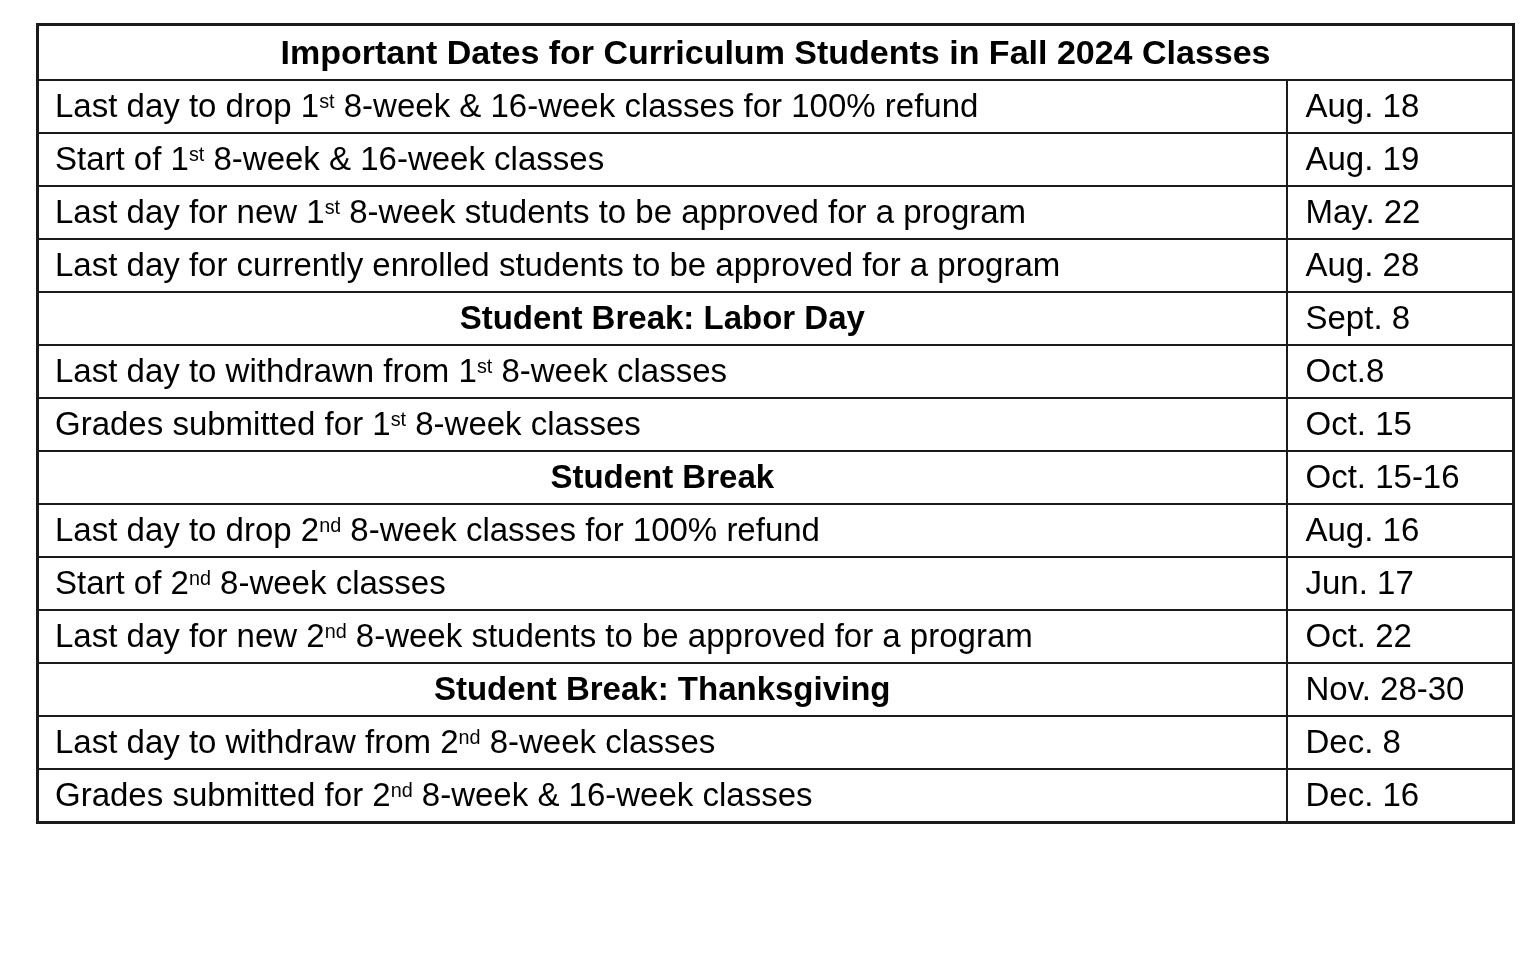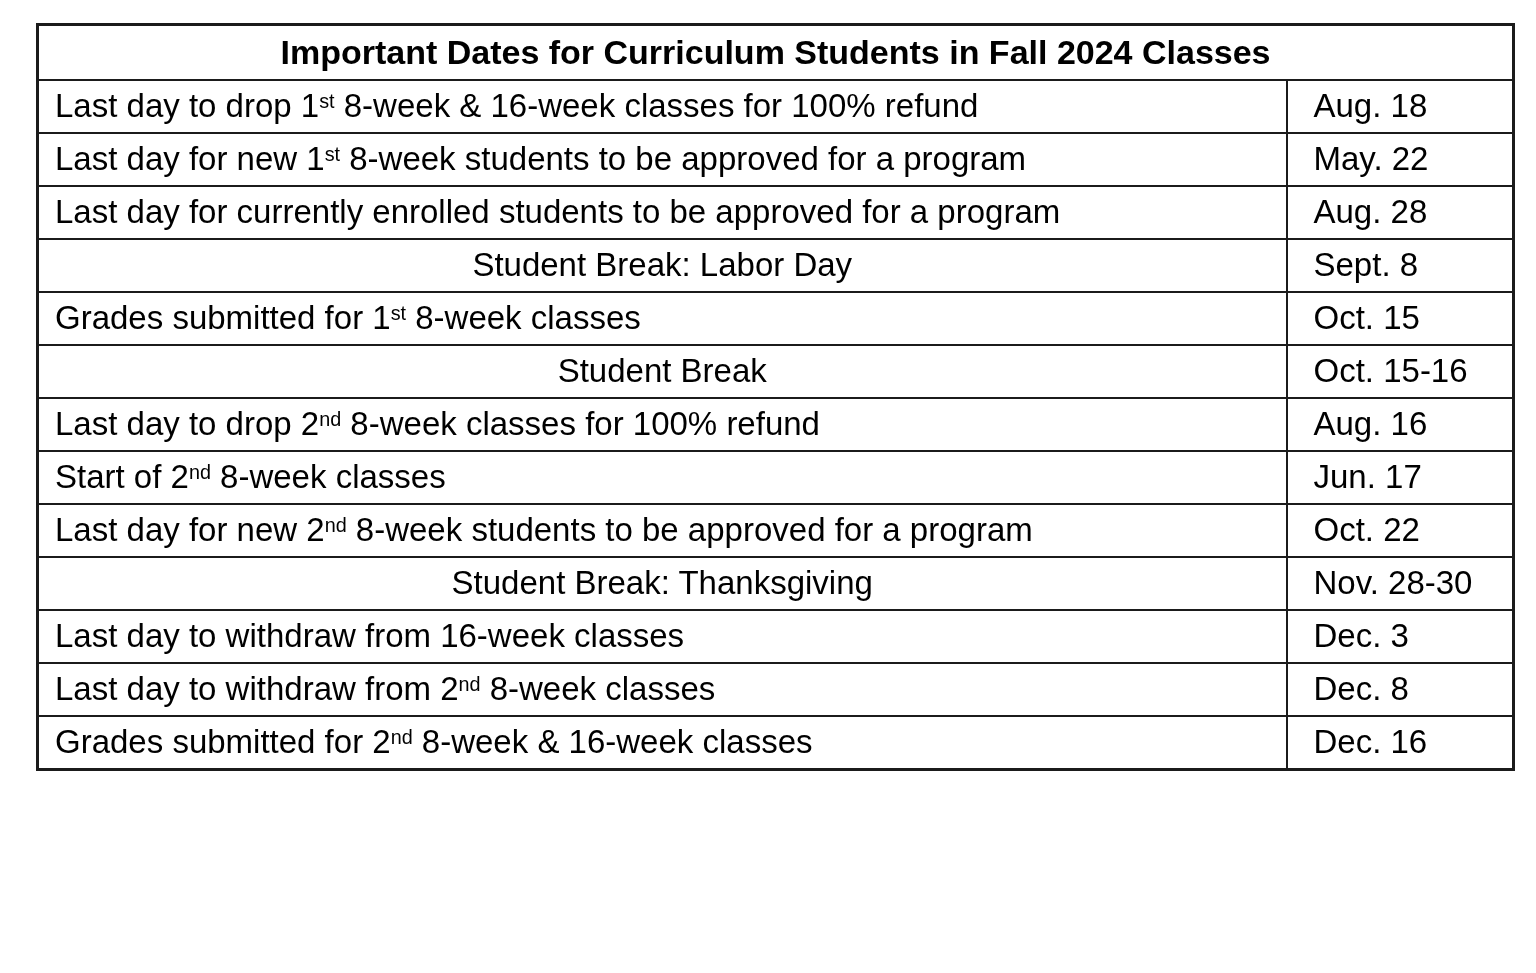--- a/index.html
+++ b/index.html
@@ -39,23 +39,24 @@
     height: 44px;
   }
   .dates-table th.title-cell {
     font-weight: bold;
     text-align: center;
     font-size: 34px;
     height: 46px;
   }
   .dates-table td.center {
     text-align: center;
+    font-weight: bold;
   }
   .dates-table td.date-cell {
-    padding-left: 26px;
+    padding-left: 18px;
   }
   sup {
     font-size: 60%;
     line-height: 0;
     vertical-align: baseline;
     position: relative;
     top: -0.48em;
   }
 </style>
 </head>
@@ -70,30 +71,38 @@
     <tr>
       <th class="title-cell" colspan="2">Important Dates for Curriculum Students in Fall 2024 Classes</th>
     </tr>
   </thead>
   <tbody>
       <tr>
     <td class="event-cell">Last day to drop 1<sup>st</sup> 8-week &amp; 16-week classes for 100% refund</td>
     <td class="date-cell">Aug. 18</td>
   </tr>
       <tr>
+    <td class="event-cell">Start of 1<sup>st</sup> 8-week &amp; 16-week classes</td>
+    <td class="date-cell">Aug. 19</td>
+  </tr>
+      <tr>
     <td class="event-cell">Last day for new 1<sup>st</sup> 8-week students to be approved for a program</td>
     <td class="date-cell">May. 22</td>
   </tr>
       <tr>
     <td class="event-cell">Last day for currently enrolled students to be approved for a program</td>
     <td class="date-cell">Aug. 28</td>
   </tr>
       <tr>
     <td class="event-cell center">Student Break: Labor Day</td>
     <td class="date-cell">Sept. 8</td>
+  </tr>
+      <tr>
+    <td class="event-cell">Last day to withdrawn from 1<sup>st</sup> 8-week classes</td>
+    <td class="date-cell">Oct.8</td>
   </tr>
       <tr>
     <td class="event-cell">Grades submitted for 1<sup>st</sup> 8-week classes</td>
     <td class="date-cell">Oct. 15</td>
   </tr>
       <tr>
     <td class="event-cell center">Student Break</td>
     <td class="date-cell">Oct. 15-16</td>
   </tr>
       <tr>
@@ -106,24 +115,20 @@
   </tr>
       <tr>
     <td class="event-cell">Last day for new 2<sup>nd</sup> 8-week students to be approved for a program</td>
     <td class="date-cell">Oct. 22</td>
   </tr>
       <tr>
     <td class="event-cell center">Student Break: Thanksgiving</td>
     <td class="date-cell">Nov. 28-30</td>
   </tr>
       <tr>
-    <td class="event-cell">Last day to withdraw from 16-week classes</td>
-    <td class="date-cell">Dec. 3</td>
-  </tr>
-      <tr>
     <td class="event-cell">Last day to withdraw from 2<sup>nd</sup> 8-week classes</td>
     <td class="date-cell">Dec. 8</td>
   </tr>
       <tr>
     <td class="event-cell">Grades submitted for 2<sup>nd</sup> 8-week &amp; 16-week classes</td>
     <td class="date-cell">Dec. 16</td>
   </tr>
     </tbody>
 </table>
 

